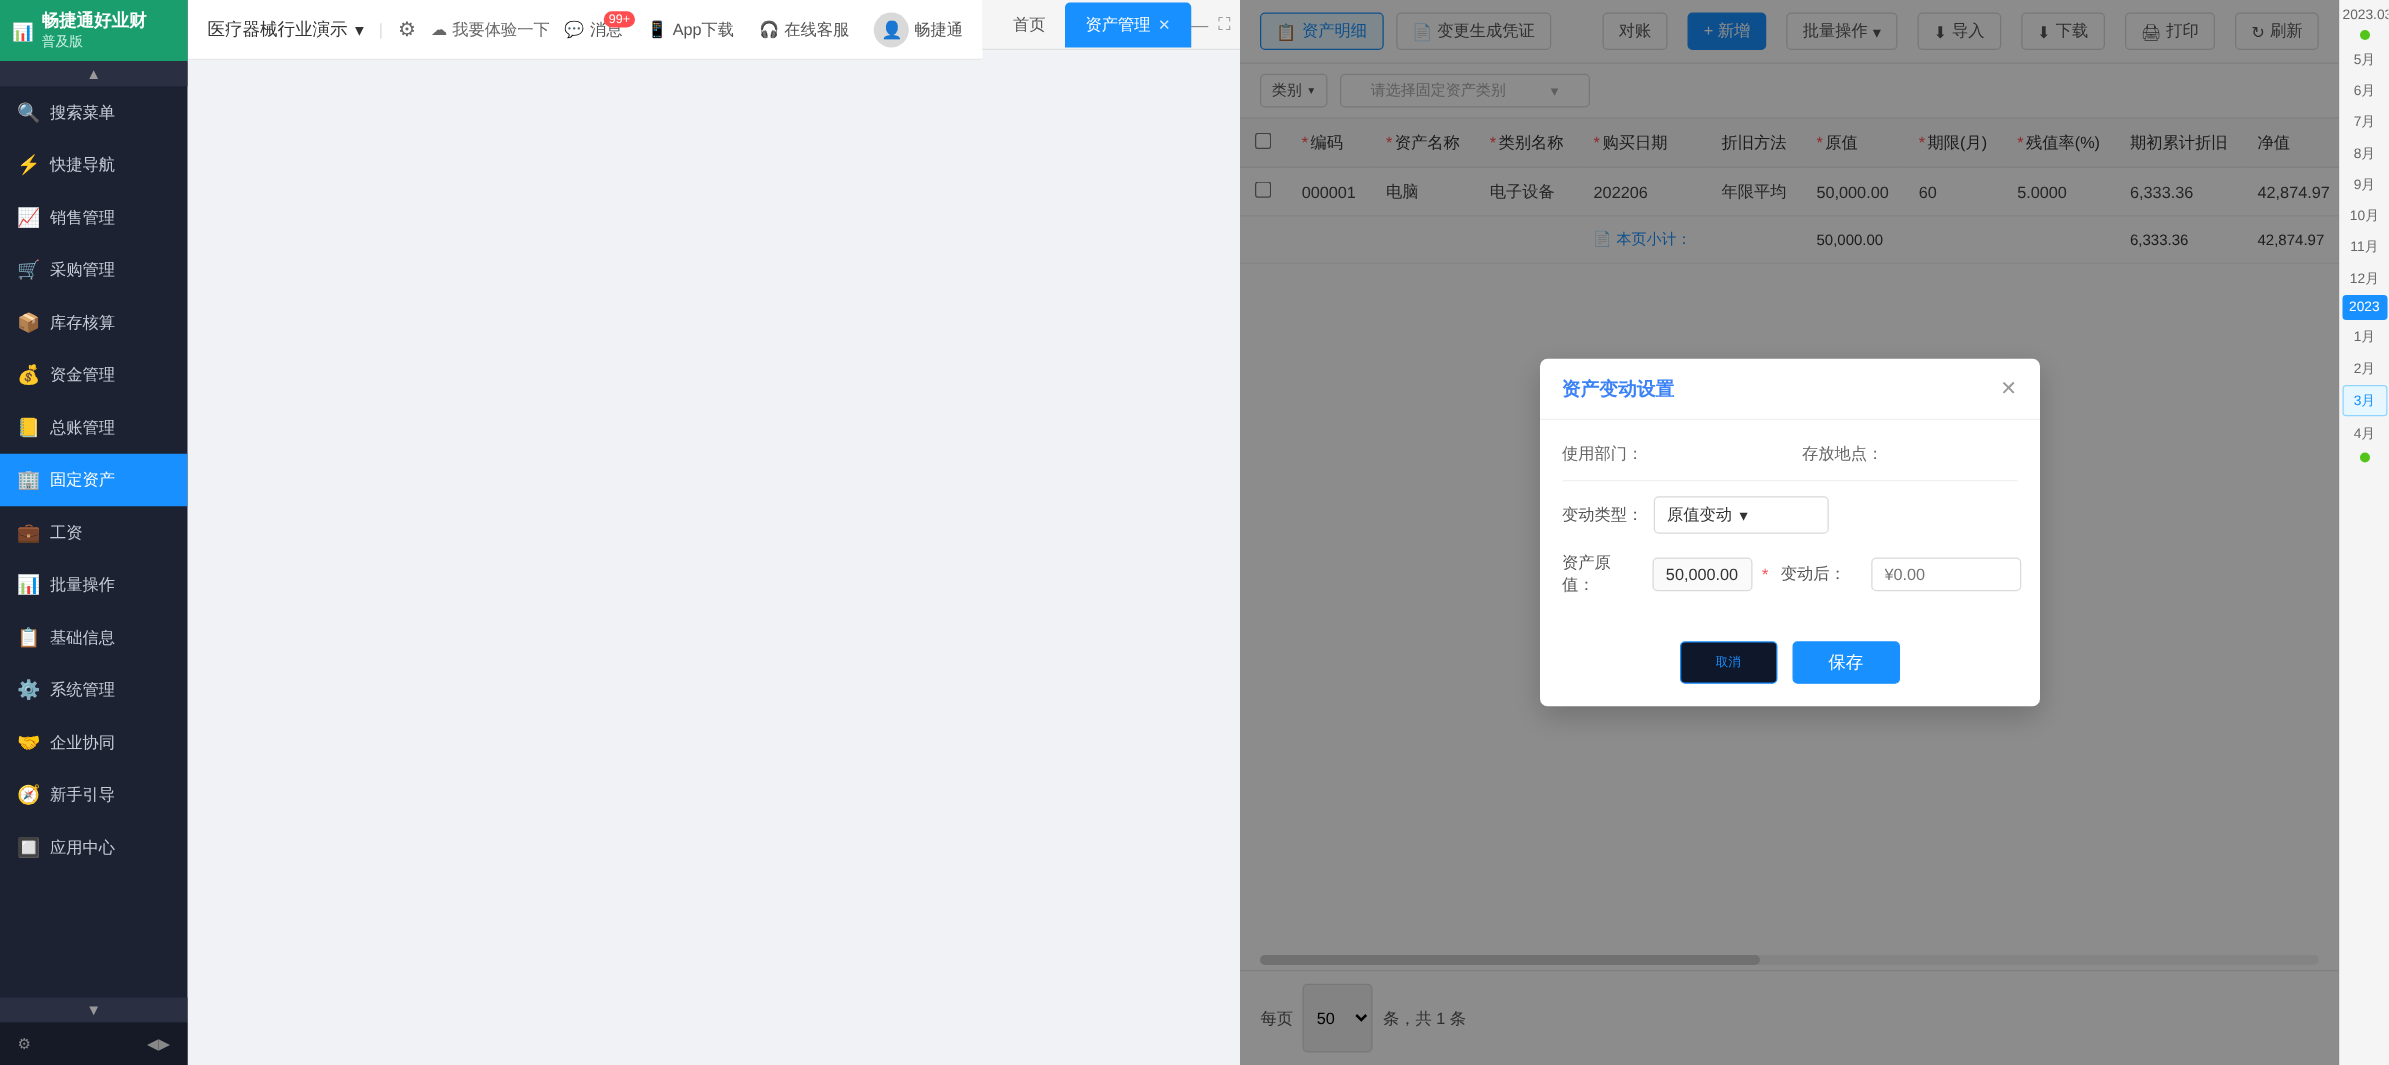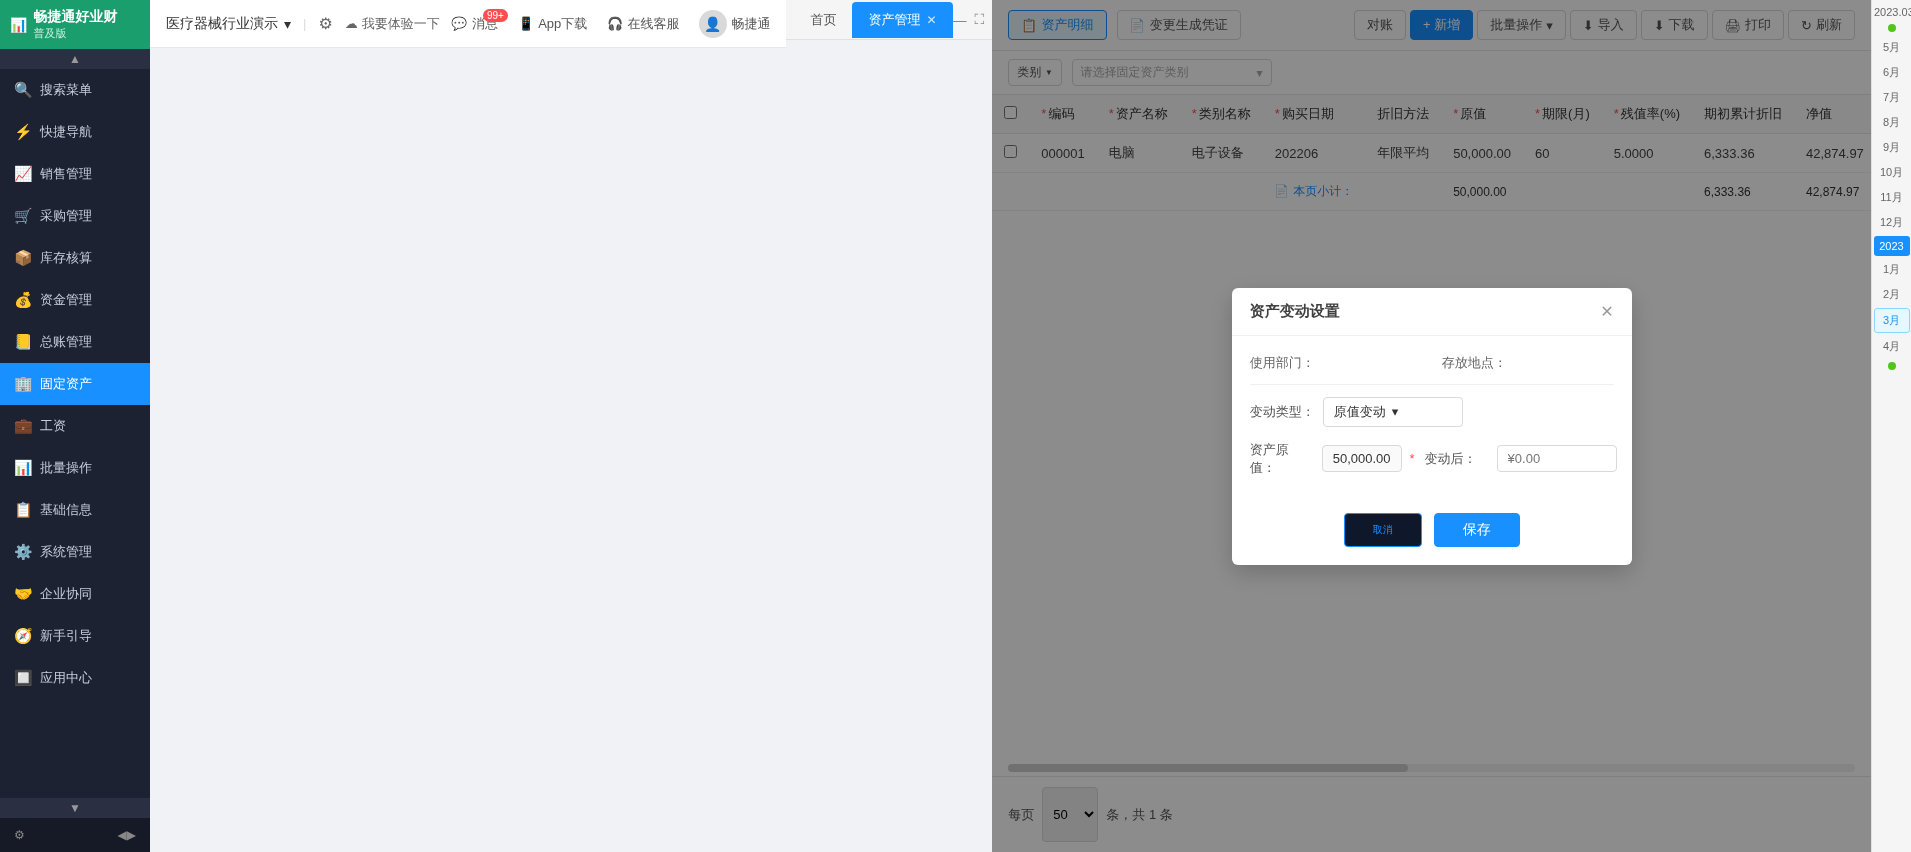--- a/index.html
+++ b/index.html
@@ -227,21 +227,21 @@
     }
     .toolbar-btn.active-tab {
       background: #e6f7ff;
       border-color: #1890ff;
       color: #1890ff;
     }
     .toolbar-right {
       margin-left: auto;
       display: flex;
       align-items: center;
-      gap: 4px;
+      gap: 16px;
     }
 
     
     .filter-row {
       padding: 8px 16px;
       border-bottom: 1px solid #e8e8e8;
       display: flex;
       align-items: center;
       gap: 10px;
     }
@@ -254,21 +254,21 @@
       padding: 4px 8px;
       font-size: 12px;
       color: #555;
       cursor: pointer;
       font-family: Liberation Mono, monospace;
     }
     .filter-select-wide {
       width: 200px;
       border: 1px solid #d9d9d9;
       border-radius: 4px;
-      padding: 4px 8px;
+      padding: 4px 24px;
       font-size: 12px;
       color: #aaa;
       cursor: pointer;
       display: flex;
       align-items: center;
       justify-content: space-between;
     }
 
     
     .table-container {
@@ -397,21 +397,21 @@
       box-shadow: 0 8px 24px rgba(0,0,0,0.2);
       overflow: hidden;
     }
     .modal-header {
       padding: 14px 18px;
       border-bottom: 1px solid #f0f0f0;
       display: flex;
       align-items: center;
       justify-content: space-between;
     }
-    .modal-title { font-size: 15px; font-weight: bold; color: #404040; }
+    .modal-title { font-size: 15px; font-weight: bold; color: #3b82f6; }
     .modal-close { cursor: pointer; color: #999; font-size: 16px; }
     .modal-body { padding: 18px 18px 10px; }
     .modal-row {
       display: flex;
       align-items: center;
       margin-bottom: 10px;
       gap: 20px;
     }
     .modal-field {
       display: flex;

